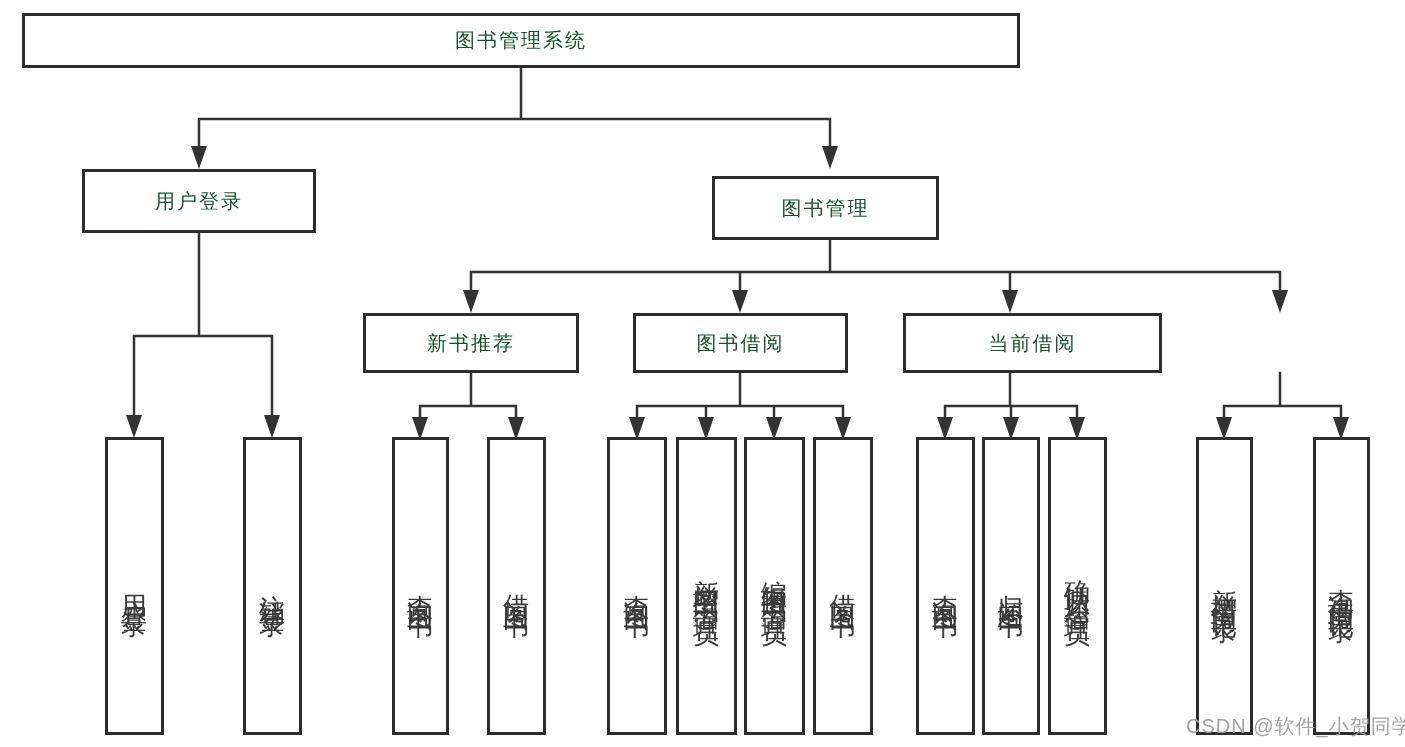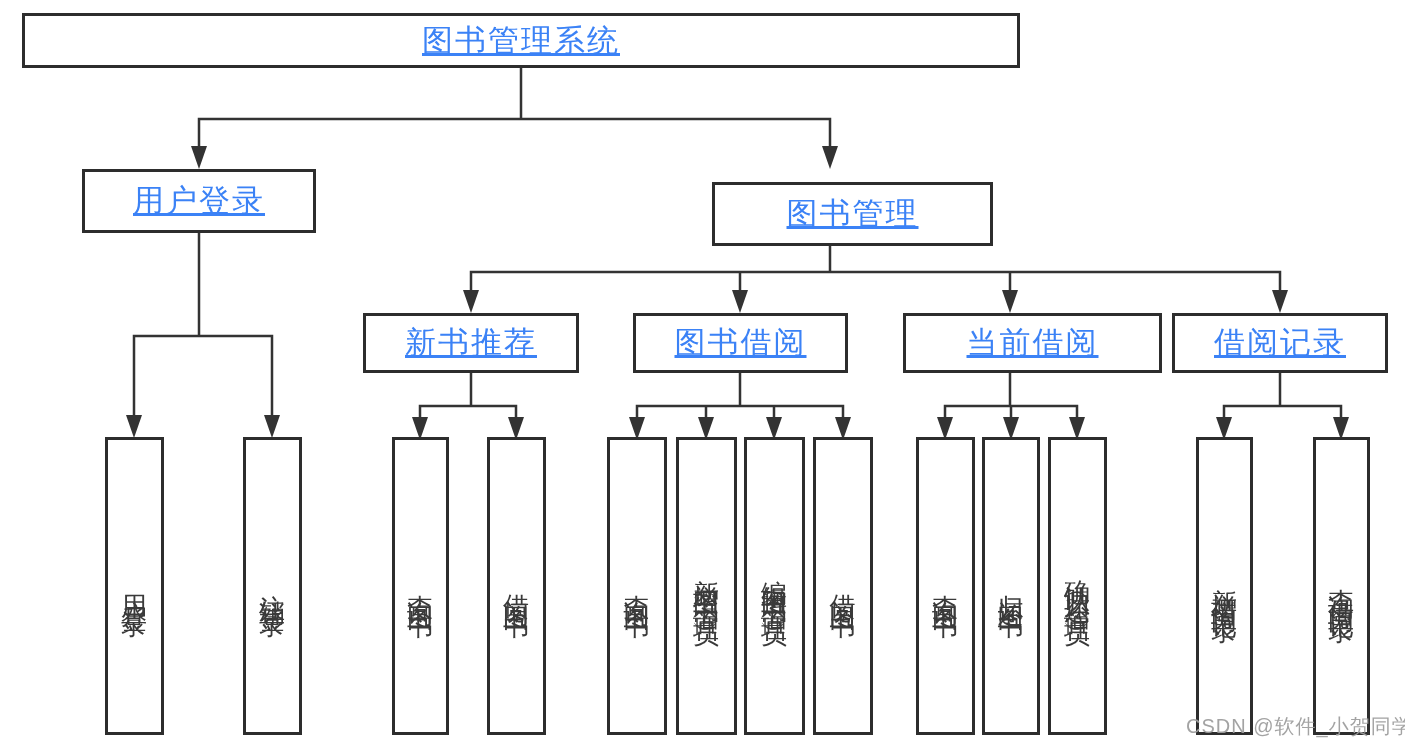--- a/index.html
+++ b/index.html
@@ -20,25 +20,24 @@
   .node {
     position: absolute;
     box-sizing: border-box;
     border: 3px solid #2d2d2d;
     background: #ffffff;
     display: flex;
     align-items: center;
     justify-content: center;
   }
   .node.h .label {
-    font-size: 31px;
+    font-size: 20px;
     letter-spacing: 2px;
     white-space: nowrap;
-    color: #3b82f6;
-    text-decoration: underline;
+    color: #14532d;
   }
   .node.v .label {
     writing-mode: vertical-rl;
     text-orientation: mixed;
     font-size: 26px;
     line-height: 1;
     letter-spacing: 6px;
     white-space: nowrap;
     color: #3a3a3a;
   }
@@ -91,35 +90,32 @@
     </g>
   </svg>
 
   <div class="node h" style="left:22px;top:13px;width:998px;height:55px">
     <span class="label">图书管理系统</span>
   </div>
 
   <div class="node h" style="left:82px;top:169px;width:234px;height:64px">
     <span class="label">用户登录</span>
   </div>
-  <div class="node h" style="left:712px;top:182px;width:281px;height:64px">
+  <div class="node h" style="left:712px;top:176px;width:227px;height:64px">
     <span class="label">图书管理</span>
   </div>
 
   <div class="node h" style="left:633px;top:313px;width:215px;height:60px">
     <span class="label">图书借阅</span>
   </div>
   <div class="node h" style="left:363px;top:313px;width:216px;height:60px">
     <span class="label">新书推荐</span>
   </div>
   <div class="node h" style="left:903px;top:313px;width:259px;height:60px">
     <span class="label">当前借阅</span>
-  </div>
-  <div class="node h" style="left:1172px;top:313px;width:216px;height:60px">
-    <span class="label">借阅记录</span>
   </div>
 
   <div class="node v" style="left:105px;top:437px;width:59px;height:298px">
     <span class="label">用户登录</span>
   </div>
   <div class="node v" style="left:243px;top:437px;width:59px;height:298px">
     <span class="label">注销登录</span>
   </div>
 
   <div class="node v" style="left:392px;top:437px;width:57px;height:298px">

